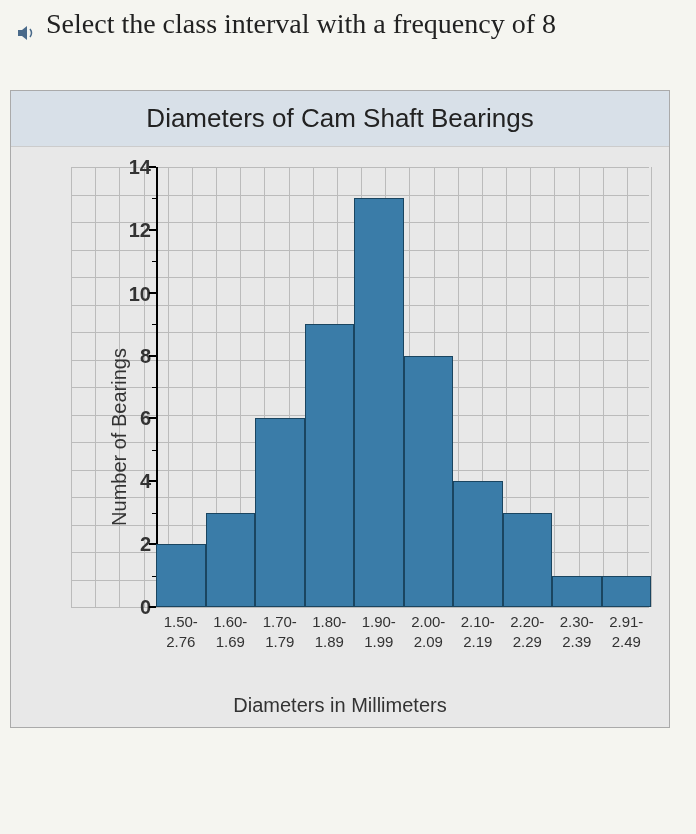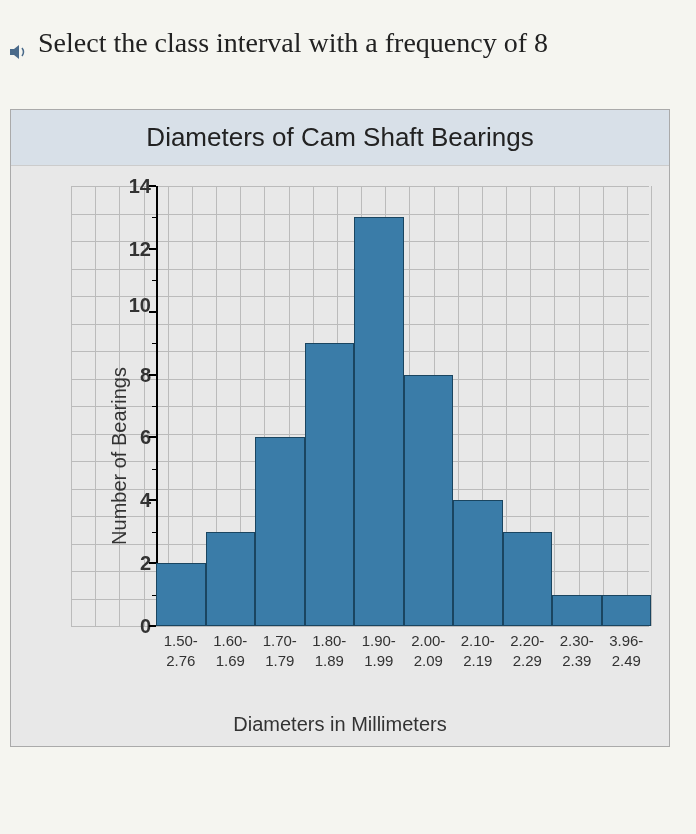--- a/index.html
+++ b/index.html
@@ -14,22 +14,21 @@
     .question-area {
       padding: 8px 12px 20px 0;
     }
     .question-line1 {
       font-size: 28px;
       color: #222;
       font-family: Georgia, serif;
       display: flex;
       align-items: center;
       gap: 10px;
-      padding-left: 8px;
-      margin-top: 19px;
+      padding-left: 16px;
     }
     .audio-icon {
       width: 20px;
       height: 16px;
       display: inline-block;
     }
     .question-line2 {
       font-size: 28px;
       color: #222;
       font-family: Georgia, serif;
@@ -239,21 +238,21 @@
     <div class="y-tick" style="top: 440px;">0</div>
         <div class="y-tick-mark" style="top: 439px;"></div>
         <div class="y-tick" style="top: 377.143px;">2</div>
         <div class="y-tick-mark" style="top: 376.143px;"></div>
         <div class="y-tick" style="top: 314.286px;">4</div>
         <div class="y-tick-mark" style="top: 313.286px;"></div>
         <div class="y-tick" style="top: 251.429px;">6</div>
         <div class="y-tick-mark" style="top: 250.429px;"></div>
         <div class="y-tick" style="top: 188.571px;">8</div>
         <div class="y-tick-mark" style="top: 187.571px;"></div>
-        <div class="y-tick" style="top: 119px;">10</div>
+        <div class="y-tick" style="top: 127px;">10</div>
         <div class="y-tick-mark" style="top: 124.714px;"></div>
         <div class="y-tick" style="top: 62.8571px;">12</div>
         <div class="y-tick-mark" style="top: 61.8571px;"></div>
         <div class="y-tick" style="top: 0px;">14</div>
         <div class="y-tick-mark" style="top: -1px;"></div>
         <div class="y-minor-tick" style="top: 408.571px;"></div>
         <div class="y-minor-tick" style="top: 345.714px;"></div>
         <div class="y-minor-tick" style="top: 282.857px;"></div>
         <div class="y-minor-tick" style="top: 220px;"></div>
         <div class="y-minor-tick" style="top: 157.143px;"></div>
@@ -274,21 +273,21 @@
         <div class="x-tick-row">
           <div class="x-tick-cell">1.50-</div>
           <div class="x-tick-cell">1.60-</div>
           <div class="x-tick-cell">1.70-</div>
           <div class="x-tick-cell">1.80-</div>
           <div class="x-tick-cell">1.90-</div>
           <div class="x-tick-cell">2.00-</div>
           <div class="x-tick-cell">2.10-</div>
           <div class="x-tick-cell">2.20-</div>
           <div class="x-tick-cell">2.30-</div>
-          <div class="x-tick-cell">3.96-</div>
+          <div class="x-tick-cell">2.91-</div>
         </div>
         <div class="x-tick-row">
           <div class="x-tick-cell">2.76</div>
           <div class="x-tick-cell">1.69</div>
           <div class="x-tick-cell">1.79</div>
           <div class="x-tick-cell">1.89</div>
           <div class="x-tick-cell">1.99</div>
           <div class="x-tick-cell">2.09</div>
           <div class="x-tick-cell">2.19</div>
           <div class="x-tick-cell">2.29</div>

